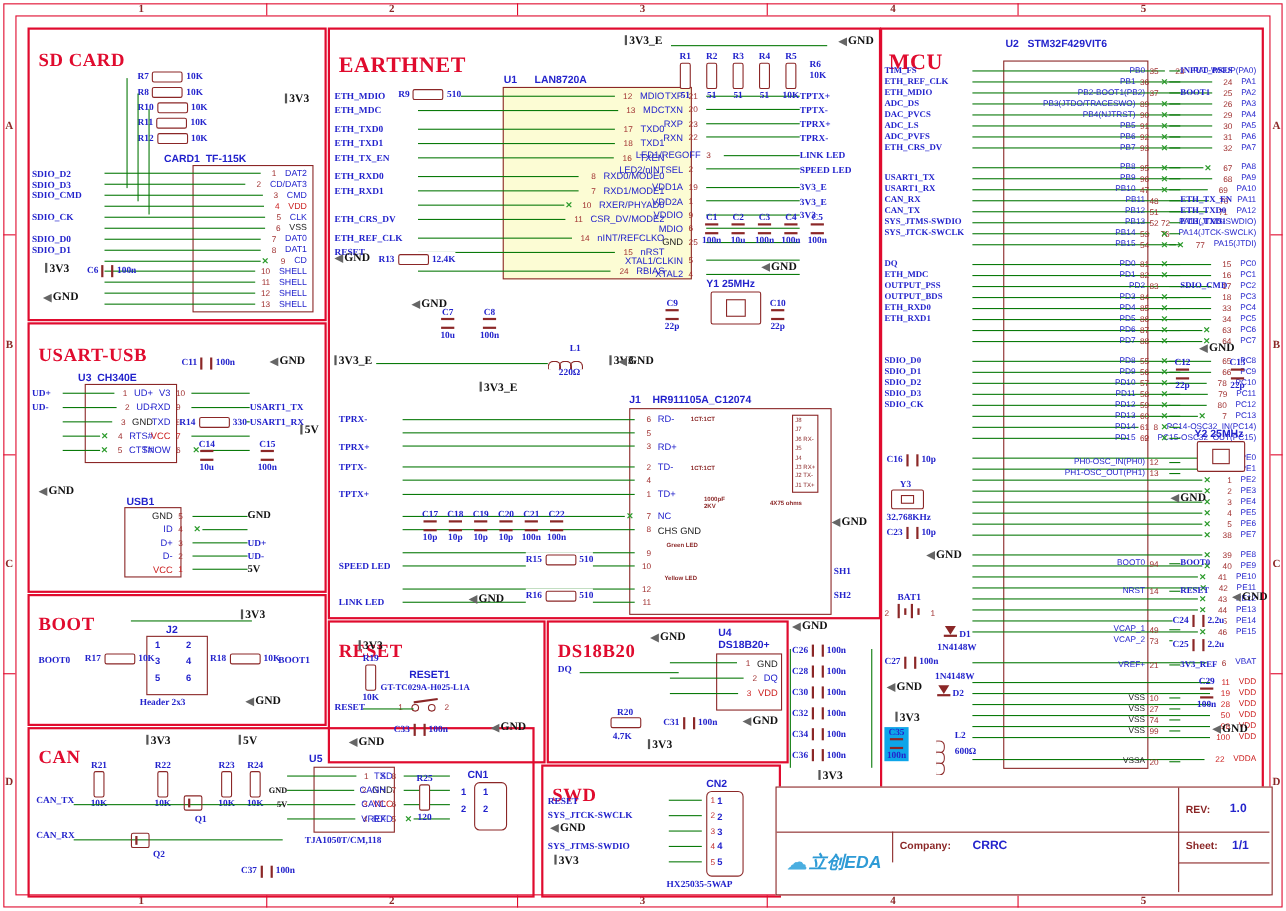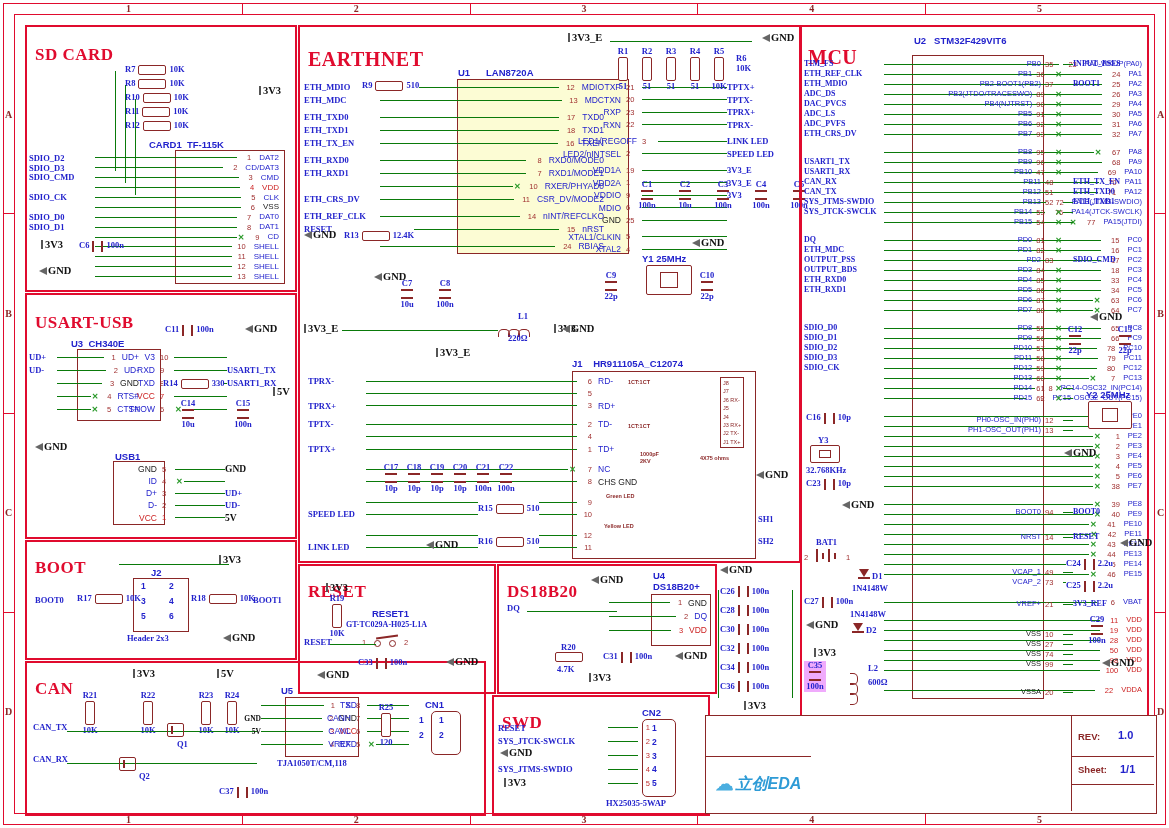--- a/index.html
+++ b/index.html
@@ -751,21 +751,21 @@
         <div class="resvcol">
           <span class="rref">R5</span>
           <i class="resv"></i>
           <span class="rval">10K</span>
         </div>
       </div>
     <div class="complabel" style="left:436px;top:26px">
         <div>R6</div>
         <div>10K</div>
       </div>
-    <div class="abs" style="left:336px;top:153px;display:flex;gap:16px">
+    <div class="abs" style="left:336px;top:166px;display:flex;gap:2px">
         <div class="capcol">
           <span class="rref">C1</span>
           <i class="capv"></i>
           <span class="rval">100n</span>
         </div>
         <div class="capcol">
           <span class="rref">C2</span>
           <i class="capv"></i>
           <span class="rval">10u</span>
         </div>
@@ -1864,21 +1864,21 @@
     <span class="gndf" style="left:4px;top:592px">GND</span>
     <span class="dio" style="left:50px;top:596px">
         <i class="tri"></i>
         <i class="bar"></i>
       </span>
     <span class="complabel" style="left:64px;top:598px">D2</span>
     <span class="pflag" style="left:12px;top:620px">3V3</span>
     <span class="complabel" style="left:66px;top:636px">L2</span>
     <span class="coil vert" style="left:62px;top:646px"><i></i><i></i><i></i></span>
     <span class="complabel" style="left:66px;top:650px">600Ω</span>
-    <div class="abs" style="left:2px;top:634px;background:#f0abfc">
+    <div class="abs" style="left:2px;top:634px;background:#0ea5e9">
         <div class="capcol">
           <span class="rref">C35</span>
           <i class="capv"></i>
           <span class="rval">100n</span>
         </div>
       </div>
 
     <span class="gndf" style="left:288px;top:284px">GND</span>
     <div class="abs" style="left:262px;top:298px">
         <div class="capcol">
@@ -1926,19 +1926,23 @@
     <div class="cell" style="left:365px;top:0;width:83px;height:40px;border-left:1.4px solid #8b2727">
       <span class="lab abs" style="left:6px;top:15px">REV:</span>
       <span class="val abs" style="left:46px;top:13px">1.0</span>
     </div>
     <div class="cell" style="left:0;top:40px;width:105px;height:55px;border-top:1.4px solid #8b2727;display:flex;align-items:center;justify-content:center">
       <span class="logo">
           <span class="cloud">☁</span>
           <span>立创EDA</span>
         </span>
     </div>
+    <div class="cell" style="left:105px;top:40px;width:260px;height:28px;border-top:1.4px solid #8b2727;border-left:1.4px solid #8b2727">
+      <span class="lab abs" style="left:6px;top:7px">Company:</span>
+      <span class="val abs" style="left:72px;top:6px">CRRC</span>
+    </div>
     <div class="cell" style="left:365px;top:40px;width:83px;height:28px;border-top:1.4px solid #8b2727;border-left:1.4px solid #8b2727">
       <span class="lab abs" style="left:6px;top:7px">Sheet:</span>
       <span class="val abs" style="left:48px;top:6px">1/1</span>
     </div>
     <div class="cell" style="left:365px;top:68px;width:83px;height:27px;border-top:1.4px solid #8b2727;border-left:1.4px solid #8b2727"></div>
   </div>
 </div>
 
 </body></html>

